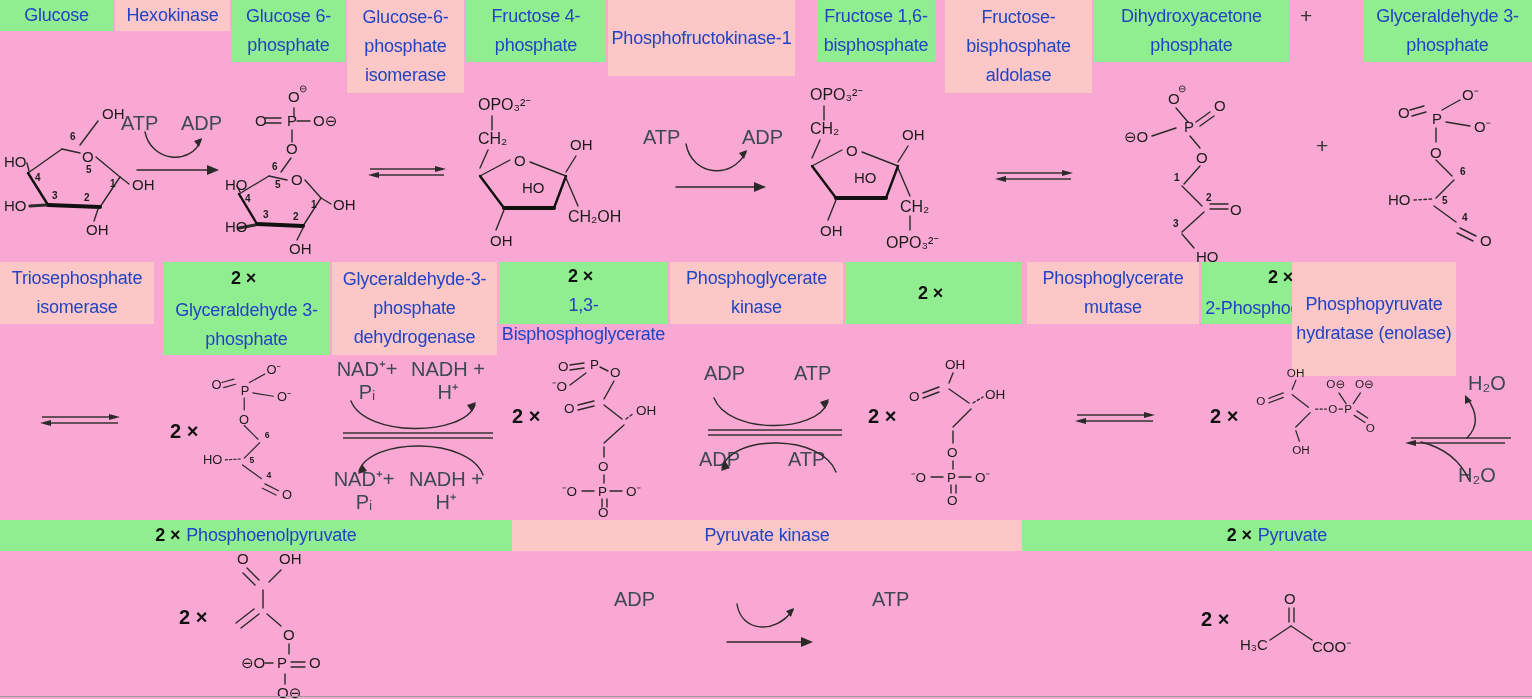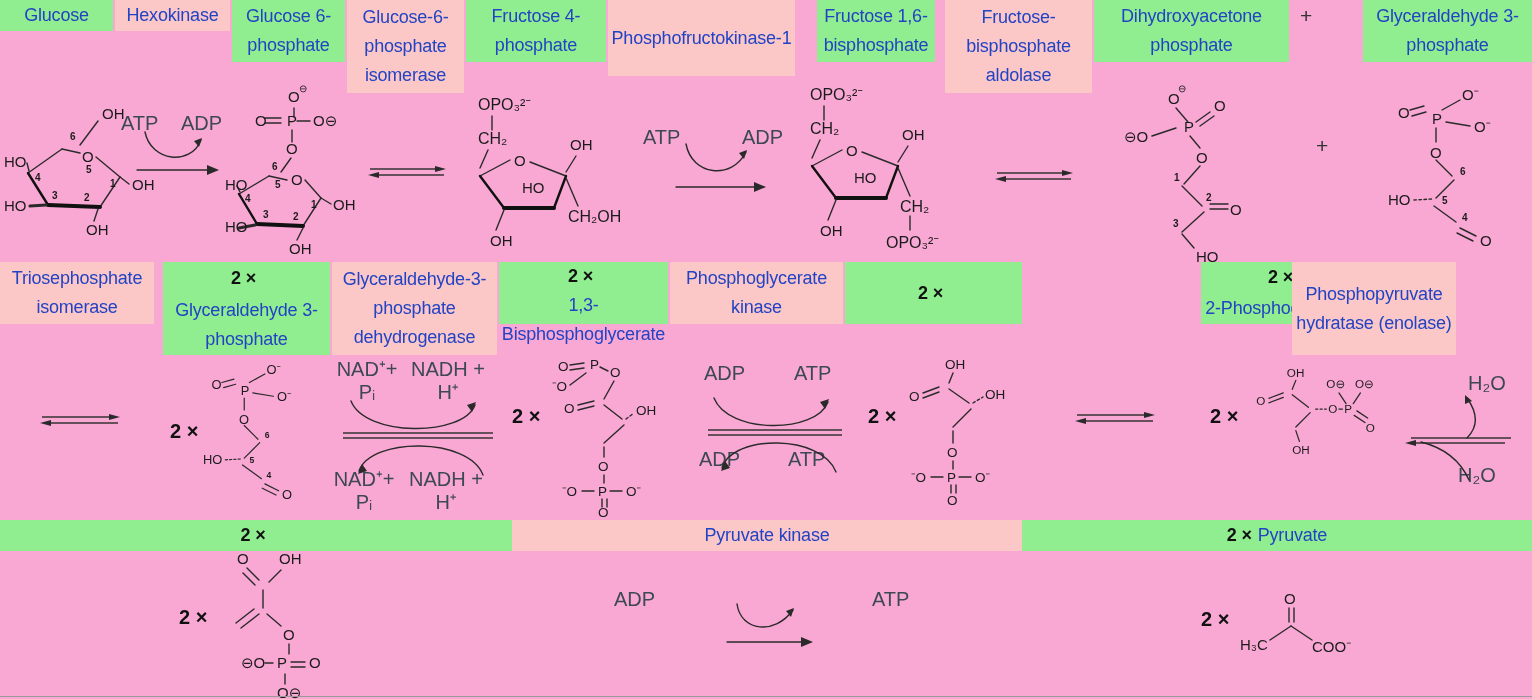--- a/index.html
+++ b/index.html
@@ -77,30 +77,34 @@
   <div class="box met" style="left:499px;top:262px;width:169px;height:62px">
       <span class="pfx">2 ×</span>
       <span>1,3-Bisphosphoglycerate</span>
     </div>
   <div class="box enz" style="left:670px;top:262px;width:173px;height:62px">
       <span>Phosphoglycerate kinase</span>
     </div>
   <div class="box met" style="left:845px;top:262px;width:177px;height:62px">
       <span class="pfx">2 ×</span>
     </div>
+  <div class="box enz" style="left:1027px;top:262px;width:172px;height:62px">
+      <span>Phosphoglycerate mutase</span>
+    </div>
   <div class="box met" style="left:1201px;top:262px;width:165px;height:62px">
       <span class="pfx">2 ×</span>
       <span>2-Phosphoglycerate</span>
     </div>
-  <div class="box enz" style="left:1292px;top:262px;width:164px;height:93px">
+  <div class="box enz" style="left:1292px;top:262px;width:164px;height:114px">
       <span>Phosphopyruvate hydratase (enolase)</span>
     </div>
 
   <div class="box met" style="left:0;top:520px;width:512px;height:31px">
       <span class="pfx">2 ×</span>
+      <span>Phosphoenolpyruvate</span>
     </div>
   <div class="box enz" style="left:512px;top:520px;width:510px;height:31px">
       <span>Pyruvate kinase</span>
     </div>
   <div class="box met" style="left:1022px;top:520px;width:510px;height:31px">
       <span class="pfx">2 ×</span>
       <span>Pyruvate</span>
     </div>
 
   <div class="cof" style="left:121px;top:112px">ATP</div>

